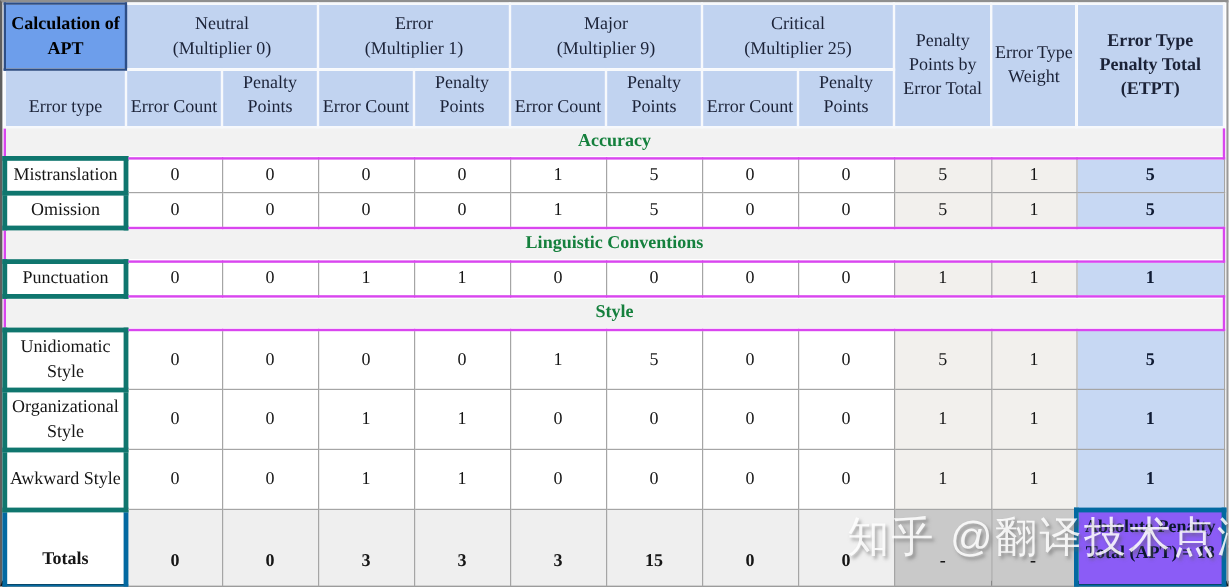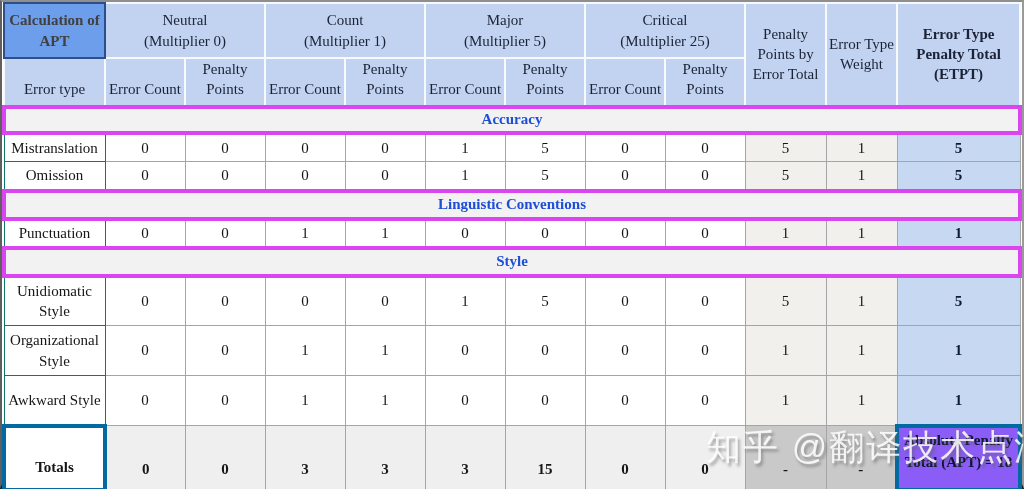--- a/index.html
+++ b/index.html
@@ -7,28 +7,28 @@
          font-family:"Liberation Serif","DejaVu Serif",serif;color:#161616;overflow:hidden;}
   .table-wrap{position:absolute;left:0;top:0;right:0;bottom:0;box-sizing:border-box;
          border-top:2px solid #8f8f8f;border-right:2px solid #9a9a9a;
          border-left:2px solid #5f5f5f;border-bottom:5px solid #161616;}
   table.apt{border-collapse:collapse;table-layout:fixed;width:100%;height:100%;}
   th,td{padding:0;margin:0;text-align:center;font-size:15px;font-weight:normal;
         overflow:hidden;line-height:1.35;}
   
   .hdr{background:#c1d3f0;border:2px solid #f7f9fc;color:#1b2237;vertical-align:middle;}
   .hdr2{vertical-align:bottom;padding-bottom:5px;text-align:center;}
-  .corner{background:#6d9eeb;border:2px solid #2d4e86;color:#404040;font-weight:bold;vertical-align:middle;}
+  .corner{background:#6d9eeb;border:2px solid #2d4e86;color:#000000;font-weight:bold;vertical-align:middle;}
   .bold{font-weight:bold;}
   
   .cell{background:#ffffff;border:1px solid #a5a5a5;}
-  .lbl{background:#ffffff;border:1px solid #0f766e;}
+  .lbl{background:#ffffff;border:4px solid #0f766e;}
   .graycol{background:#f2f0ed;border:1px solid #a5a5a5;}
   .etptcol{background:#c7d8f3;border:1px solid #a5a5a5;font-weight:bold;color:#101b33;}
-  .sec{background:#f2f2f2;border:4px solid #d946ef;font-weight:bold;color:#1d4ed8;}
+  .sec{background:#f2f2f2;border:2px solid #d946ef;font-weight:bold;color:#15803d;}
   
   .r-h1{height:55px;}
   .r-h2{height:44px;}
   .r-sec1{height:26px;}
   .r-data{height:29px;}
   .r-sec{height:28px;padding-left:15px;}
   .r-tall{height:50px;margin-left:42px;}
   .r-totals{height:64px;}
   .r-totals td{vertical-align:bottom;padding-bottom:10px;font-weight:bold;}
   .r-totals .tnum{background:#efefef;border:1px solid #a5a5a5;}
@@ -65,26 +65,26 @@
     </colgroup>
 
     <tbody>
           <tr class="r-h1">
       <th class="corner">Calculation of APT</th>
       <th class="hdr" colspan="2">
         <div>Neutral</div>
         <div>(Multiplier 0)</div>
       </th>
       <th class="hdr" colspan="2">
-        <div>Count</div>
+        <div>Error</div>
         <div>(Multiplier 1)</div>
       </th>
       <th class="hdr" colspan="2">
         <div>Major</div>
-        <div>(Multiplier 5)</div>
+        <div>(Multiplier 9)</div>
       </th>
       <th class="hdr" colspan="2">
         <div>Critical</div>
         <div>(Multiplier 25)</div>
       </th>
       <th class="hdr" rowspan="2">Penalty Points by Error Total</th>
       <th class="hdr" rowspan="2">Error Type Weight</th>
       <th class="hdr bold" rowspan="2">Error Type Penalty Total (ETPT)</th>
     </tr>
 

